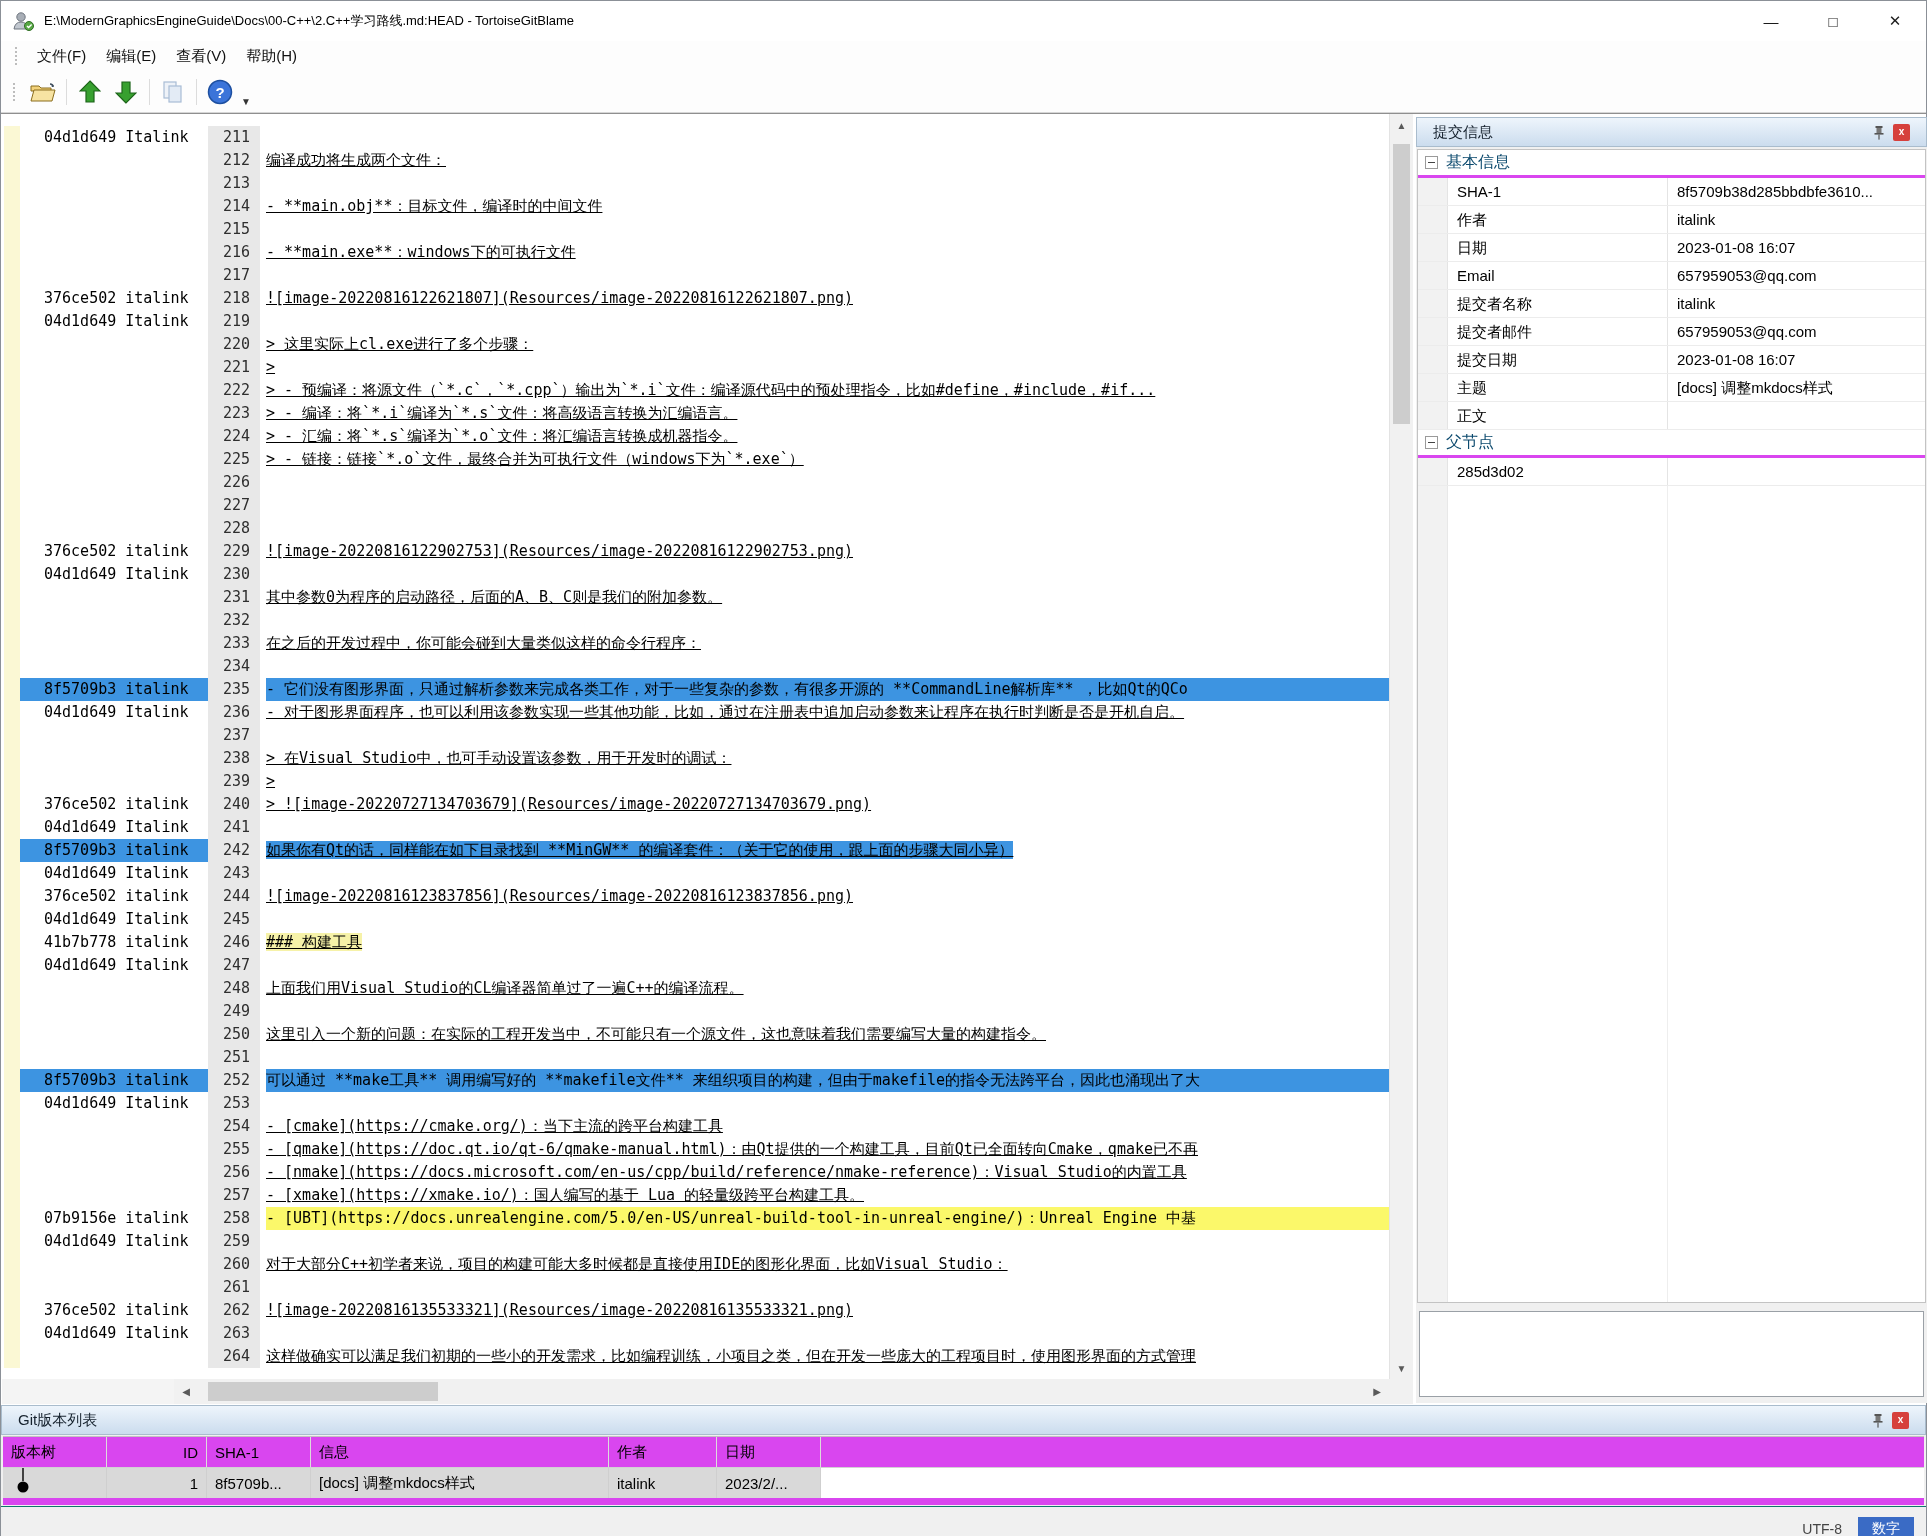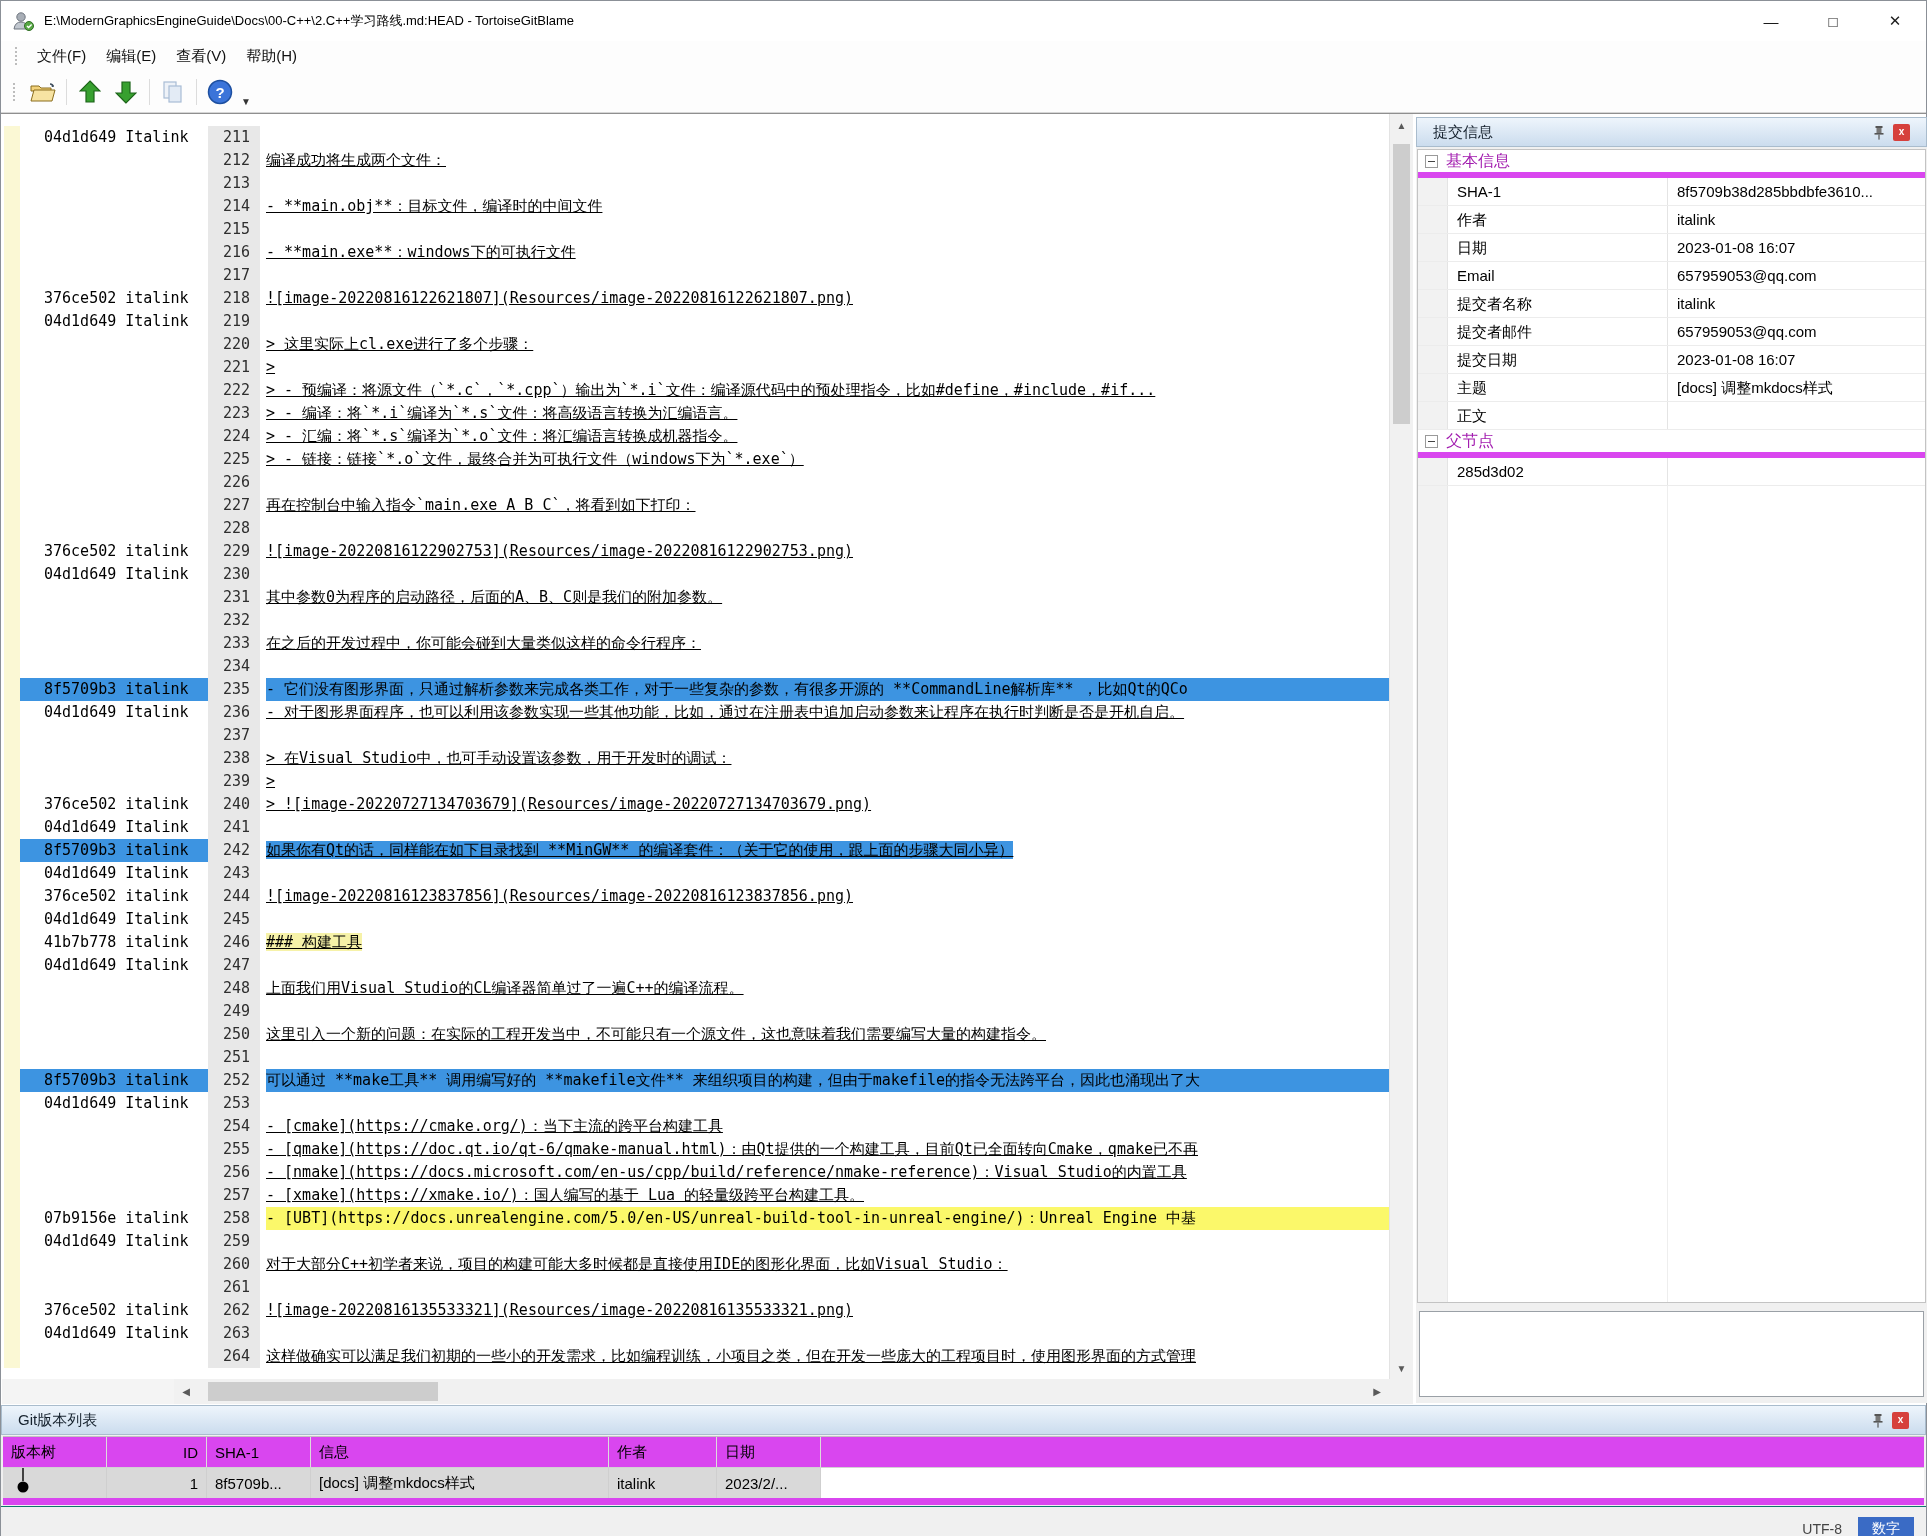--- a/index.html
+++ b/index.html
@@ -67,22 +67,22 @@
   .commit-panel { position:absolute; left:1415px; top:116px; width:511px; height:1286px; background:#f0f0f0; }
   .panel-header { height:30px; background:linear-gradient(#eef5fc,#cbdcee); border:1px solid #a9bccd;
                   display:flex; align-items:center; padding:0 16px; font-size:15px; color:#16222e; }
   .panel-btns { margin-left:auto; display:flex; gap:5px; align-items:center; }
   .pin-btn { width:18px; height:18px; display:flex; align-items:center; justify-content:center; }
   .close-btn { width:17px; height:17px; background:#d6403c; color:#fff; font-size:10px; line-height:1;
                display:flex; align-items:center; justify-content:center; border-radius:2px;
                font-weight:bold; }
   .prop-area { position:absolute; top:32px; left:1px; right:1px; height:1154px; background:#fff;
                border:1px solid #c3c3c3; display:flex; flex-direction:column; overflow:hidden; }
-  .group-row { display:flex; align-items:center; height:28px; border-bottom:6px solid #d946ef;
-               color:#a21caf; font-size:16px;font-family:Liberation Mono, monospace; }
+  .group-row { display:flex; align-items:center; height:28px; border-bottom:3px solid #d946ef;
+               color:#0c4a6e; font-size:16px;font-family:Liberation Mono, monospace; }
   .collapse-box { width:13px; height:13px; border:1px solid #9a9a9a; margin:0 8px 0 7px; position:relative;
                   background:#fff; }
   .collapse-box::after { content:""; position:absolute; left:2px; right:2px; top:5px; height:1px; background:#444; }
   .prop-row { display:flex; height:28px; line-height:27px; border-bottom:1px solid #ececec; font-size:15px; }
   .prop-indent { flex:0 0 30px; background:#f2f2f2; border-right:1px solid #e4e4e4; }
   .prop-key { flex:0 0 220px; padding-left:9px; border-right:1px solid #e4e4e4; color:#000;
               overflow:hidden; white-space:pre; }
   .prop-val { flex:1; padding-left:9px; color:#000; overflow:hidden; white-space:pre; }
   .grid-tail { flex:1; display:flex; }
   .tail-indent { flex:0 0 30px; background:#f2f2f2; border-right:1px solid #e8e8e8; }
@@ -193,21 +193,21 @@
         <div class="row"><div class="age"></div><div class="cell-blame"></div><div class="cell-num">217</div><div class="cell-text"></div></div>
         <div class="row"><div class="age"></div><div class="cell-blame">376ce502 italink</div><div class="cell-num">218</div><div class="cell-text"><span class="hl">![image-20220816122621807](Resources/image-20220816122621807.png)</span></div></div>
         <div class="row"><div class="age"></div><div class="cell-blame">04d1d649 Italink</div><div class="cell-num">219</div><div class="cell-text"></div></div>
         <div class="row"><div class="age"></div><div class="cell-blame"></div><div class="cell-num">220</div><div class="cell-text"><span class="hl">&gt; 这里实际上cl.exe进行了多个步骤：</span></div></div>
         <div class="row"><div class="age"></div><div class="cell-blame"></div><div class="cell-num">221</div><div class="cell-text"><span class="hl">&gt;</span></div></div>
         <div class="row"><div class="age"></div><div class="cell-blame"></div><div class="cell-num">222</div><div class="cell-text"><span class="hl">&gt; - 预编译：将源文件（`*.c`，`*.cpp`）输出为`*.i`文件：编译源代码中的预处理指令，比如#define，#include，#if...</span></div></div>
         <div class="row"><div class="age"></div><div class="cell-blame"></div><div class="cell-num">223</div><div class="cell-text"><span class="hl">&gt; - 编译：将`*.i`编译为`*.s`文件：将高级语言转换为汇编语言。</span></div></div>
         <div class="row"><div class="age"></div><div class="cell-blame"></div><div class="cell-num">224</div><div class="cell-text"><span class="hl">&gt; - 汇编：将`*.s`编译为`*.o`文件：将汇编语言转换成机器指令。</span></div></div>
         <div class="row"><div class="age"></div><div class="cell-blame"></div><div class="cell-num">225</div><div class="cell-text"><span class="hl">&gt; - 链接：链接`*.o`文件，最终合并为可执行文件（windows下为`*.exe`）</span></div></div>
         <div class="row"><div class="age"></div><div class="cell-blame"></div><div class="cell-num">226</div><div class="cell-text"></div></div>
-        <div class="row"><div class="age"></div><div class="cell-blame"></div><div class="cell-num">227</div><div class="cell-text"><span class="hl">再在控制台中输入指令`main.exe A B C`，将看到如下打印：</span></div></div>
+        <div class="row"><div class="age"></div><div class="cell-blame"></div><div class="cell-num">227</div></div>
         <div class="row"><div class="age"></div><div class="cell-blame"></div><div class="cell-num">228</div><div class="cell-text"></div></div>
         <div class="row"><div class="age"></div><div class="cell-blame">376ce502 italink</div><div class="cell-num">229</div><div class="cell-text"><span class="hl">![image-20220816122902753](Resources/image-20220816122902753.png)</span></div></div>
         <div class="row"><div class="age"></div><div class="cell-blame">04d1d649 Italink</div><div class="cell-num">230</div><div class="cell-text"></div></div>
         <div class="row"><div class="age"></div><div class="cell-blame"></div><div class="cell-num">231</div><div class="cell-text"><span class="hl">其中参数0为程序的启动路径，后面的A、B、C则是我们的附加参数。</span></div></div>
         <div class="row"><div class="age"></div><div class="cell-blame"></div><div class="cell-num">232</div><div class="cell-text"></div></div>
         <div class="row"><div class="age"></div><div class="cell-blame"></div><div class="cell-num">233</div><div class="cell-text"><span class="hl">在之后的开发过程中，你可能会碰到大量类似这样的命令行程序：</span></div></div>
         <div class="row"><div class="age"></div><div class="cell-blame"></div><div class="cell-num">234</div><div class="cell-text"></div></div>
         <div class="row"><div class="age"></div><div class="cell-blame" style="background: rgb(61, 148, 225);">8f5709b3 italink</div><div class="cell-num">235</div><div class="cell-text"><span class="hl hl-extend" style="background: rgb(61, 148, 225);">- 它们没有图形界面，只通过解析参数来完成各类工作，对于一些复杂的参数，有很多开源的 **CommandLine解析库** ，比如Qt的QCo</span></div></div>
         <div class="row"><div class="age"></div><div class="cell-blame">04d1d649 Italink</div><div class="cell-num">236</div><div class="cell-text"><span class="hl">- 对于图形界面程序，也可以利用该参数实现一些其他功能，比如，通过在注册表中追加启动参数来让程序在执行时判断是否是开机自启。</span></div></div>
         <div class="row"><div class="age"></div><div class="cell-blame"></div><div class="cell-num">237</div><div class="cell-text"></div></div>

